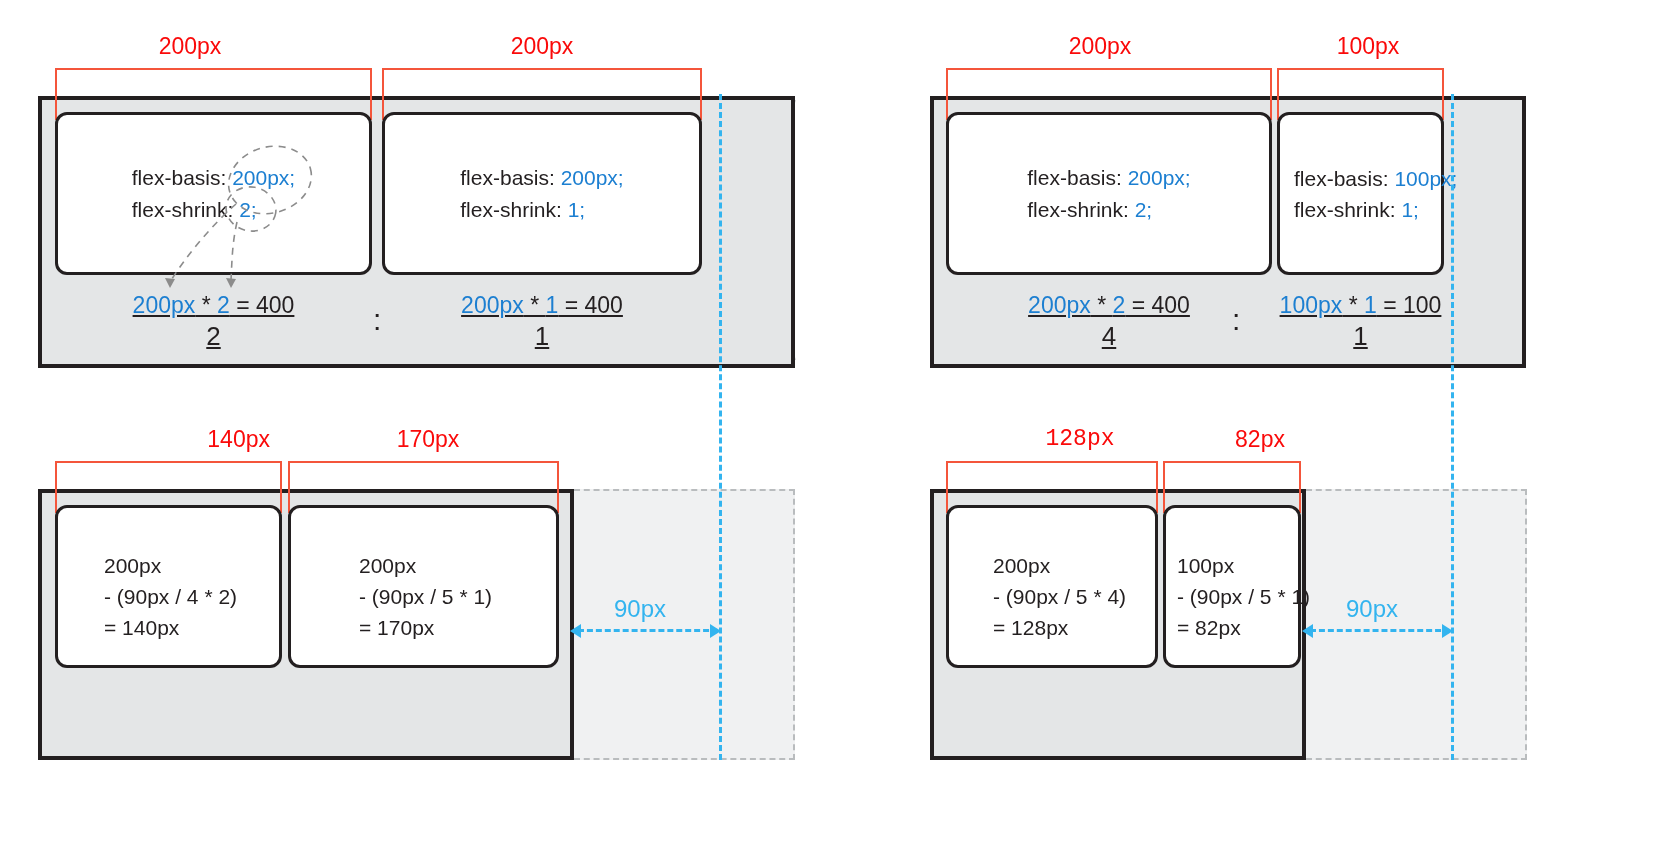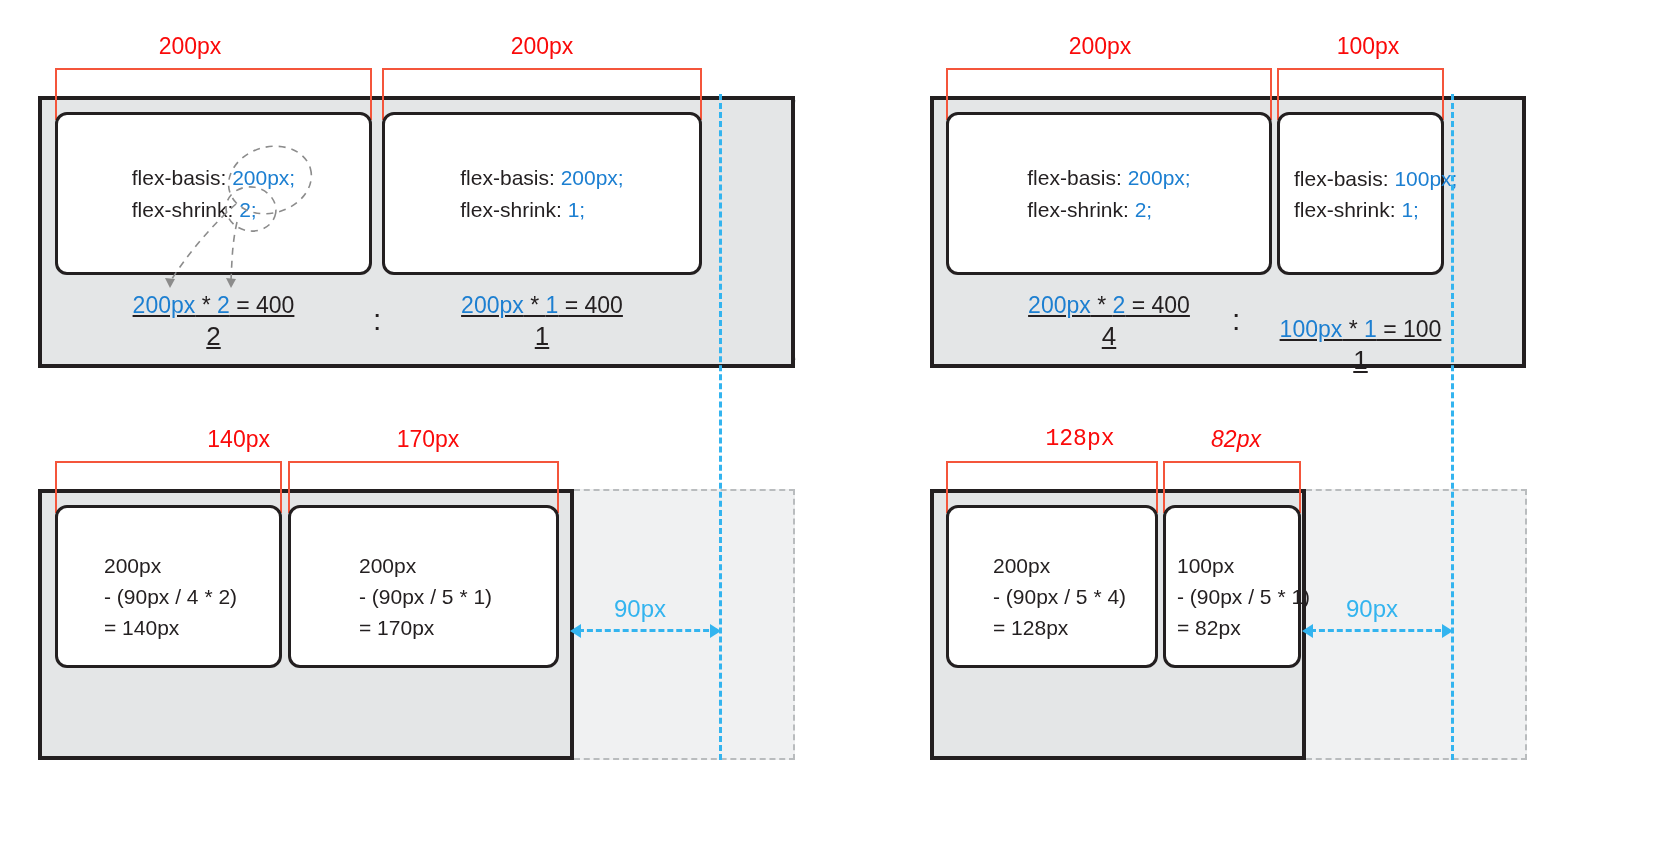--- a/index.html
+++ b/index.html
@@ -228,21 +228,21 @@
       </div>
     </div>
 
     <div class="calc" style="left:946px; top:292px; width:326px;">
       <span class="num">200px</span><span> * </span><span class="num">2</span><span> = 400</span>
       <span class="ratio">4</span>
     </div>
 
     <div class="colon" style="left:1232px; top:305px;">:</div>
 
-    <div class="calc" style="left:1268px; top:292px; width:185px;margin-top:24px;">
+    <div class="calc" style="left:1268px; top:292px; width:185px;">
       <span class="num">100px</span><span> * </span><span class="num">1</span><span> = 100</span>
       <span class="ratio">1</span>
     </div>
   </div>
 
   <div>
 
     <div class="ghost dashed" style="left:574px; top:489px; width:221px; height:271px;"></div>
 
     <div class="container" style="left:38px; top:489px; width:536px; height:271px;"></div>
@@ -277,21 +277,21 @@
 
   <div>
 
     <div class="ghost dashed" style="left:1306px; top:489px; width:221px; height:271px;"></div>
 
     <div class="container" style="left:930px; top:489px; width:376px; height:271px;"></div>
 
     <div class="dimlabel" style="left:1000px; top:426px; width:160px;font-family:Liberation Mono, monospace;">128px</div>
     <div class="bracket" style="left:946px; top:461px; width:212px; height:52px;"></div>
 
-    <div class="dimlabel" style="left:1156px; top:426px; width:160px;font-style:italic;">82px</div>
+    <div class="dimlabel" style="left:1180px; top:426px; width:160px;">82px</div>
     <div class="bracket" style="left:1163px; top:461px; width:138px; height:52px;"></div>
 
     <div class="item" style="left:946px; top:505px; width:212px; height:163px;">
       <div class="code left" style="position:absolute; left:44px; top:42px;">
         <div>200px</div>
         <div>- (90px / 5 * 4)</div>
         <div>= 128px</div>
       </div>
     </div>
 

